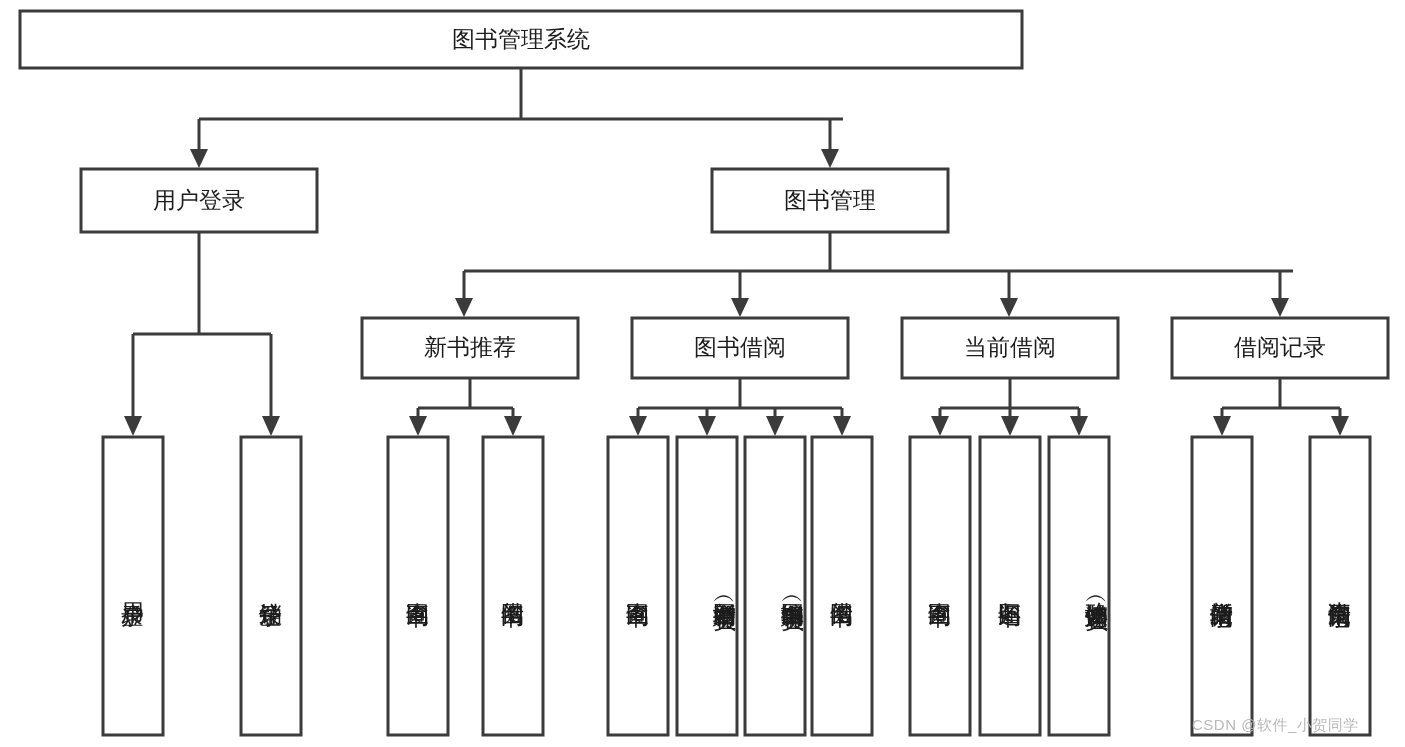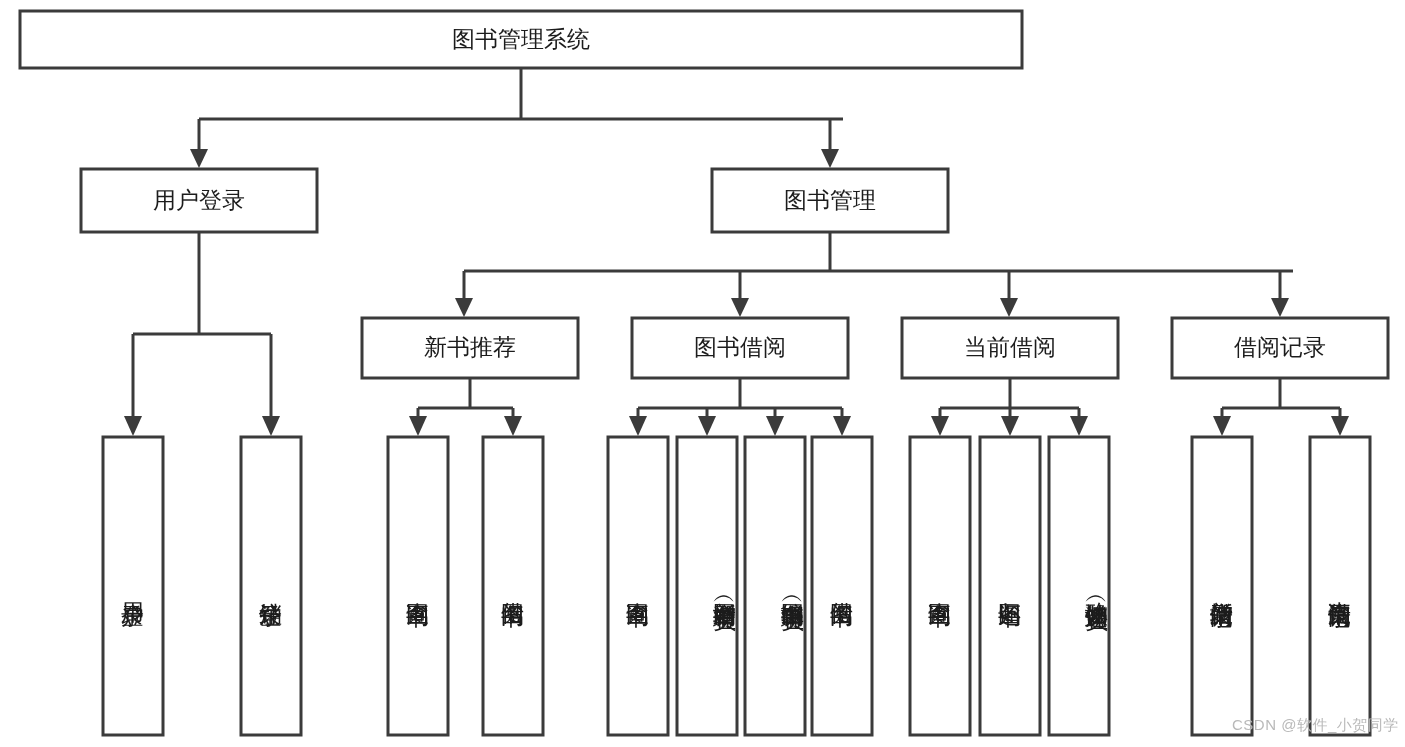--- a/index.html
+++ b/index.html
@@ -220,15 +220,15 @@
   <div class="node-label-v" style="left:745px; top:441px; width:60px; height:294px; align-items:flex-start;">编辑图书（管理员）</div>
   <div class="node-label-v" style="left:812px; top:437px; width:60px; height:298px;">借阅图书</div>
 
   <div class="node-label-v" style="left:910px; top:437px; width:60px; height:298px;">查询图书</div>
   <div class="node-label-v" style="left:980px; top:437px; width:60px; height:298px;">归还图书</div>
   <div class="node-label-v" style="left:1049px; top:441px; width:60px; height:294px; align-items:flex-start;">确认归还（管理员）</div>
 
   <div class="node-label-v" style="left:1192px; top:437px; width:60px; height:298px;">新增借阅记录</div>
   <div class="node-label-v" style="left:1310px; top:437px; width:60px; height:298px;">查询借阅记录</div>
 
-  <div class="watermark" style="left:1232px; top:716px;">CSDN @软件_小贺同学</div>
+  <div class="watermark" style="left:1192px; top:716px;">CSDN @软件_小贺同学</div>
 
 </div>
 
 </body></html>

